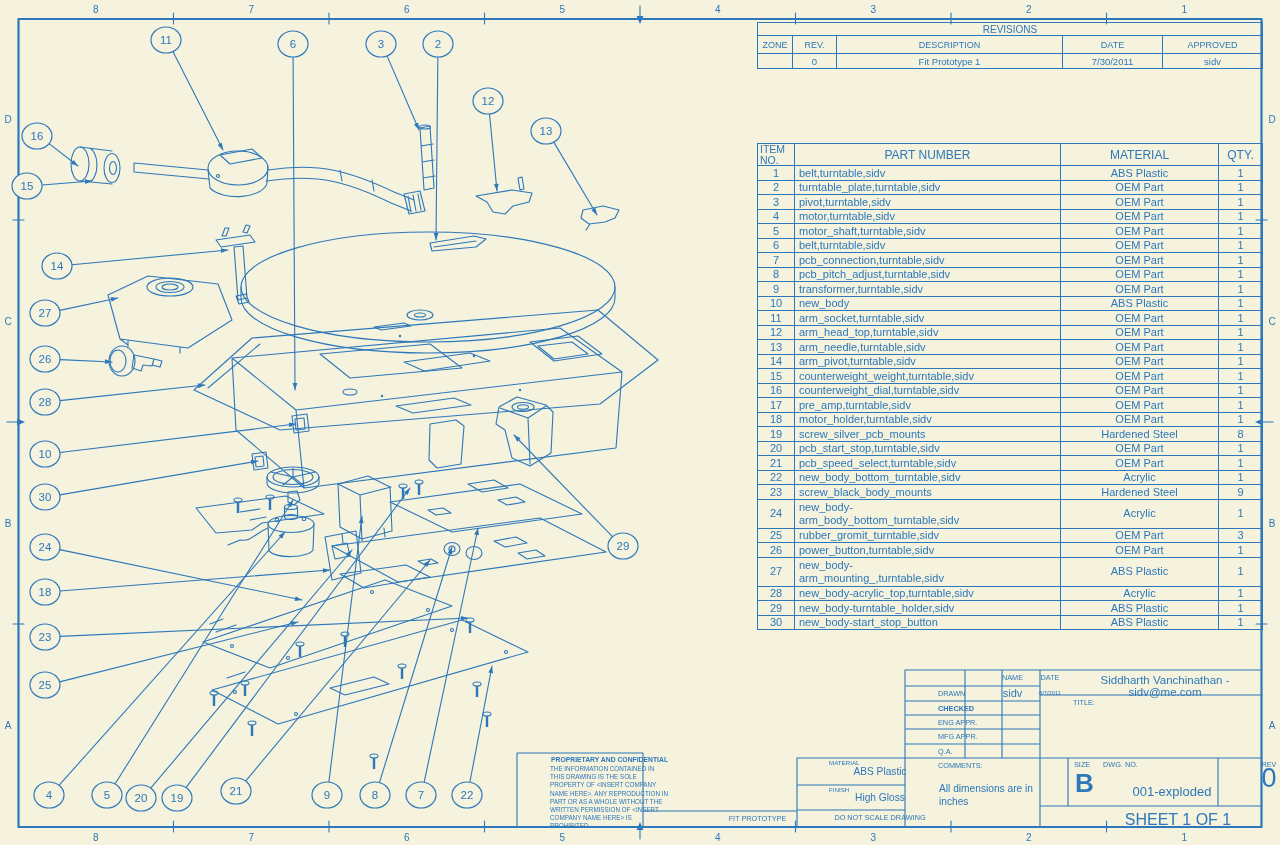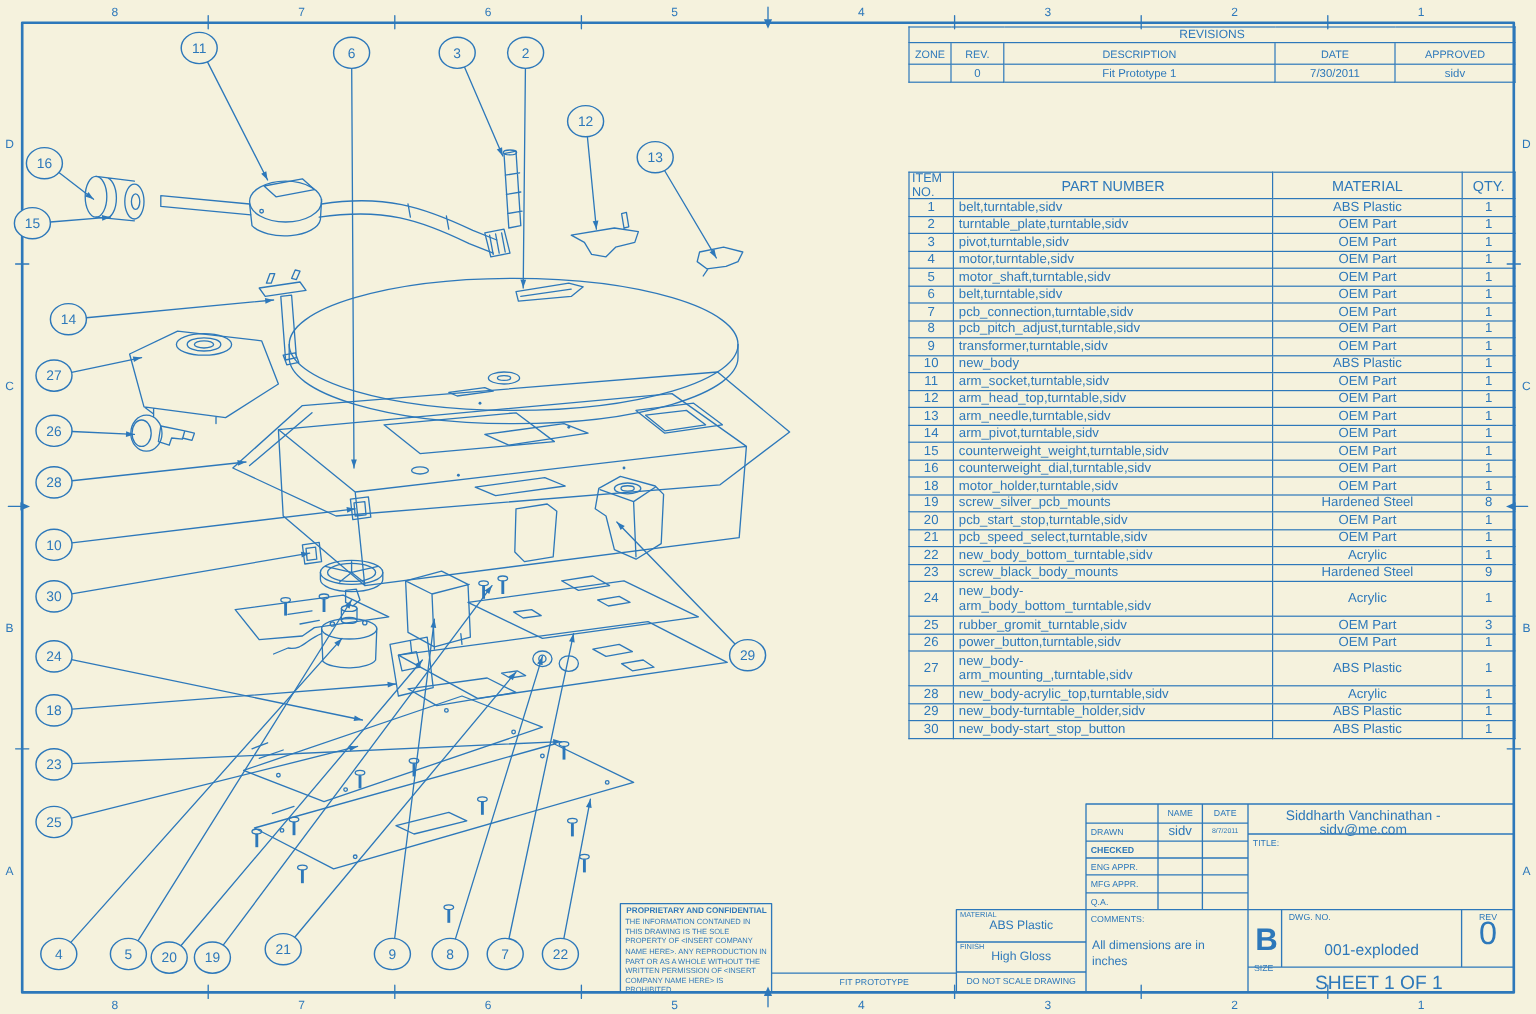--- a/index.html
+++ b/index.html
@@ -19,21 +19,21 @@
   .rev .r{height:15px;text-align:center;}
   .bom{left:757px;top:143px;width:505px;}
   .bom tr.h{height:22px;}
   .bom tr.s{height:14.5px;}
   .bom tr.d{height:29px;}
   .bom td{font-size:11px;line-height:12.5px;}
   .bom .c{text-align:center;}
   .bom .p{text-align:left;padding-left:4px;white-space:pre-line;}
   .bom th{font-size:12px;}
   .bom th.itm{font-size:10.5px;line-height:10.5px;text-align:left;padding-left:2px;white-space:pre-line;}
-  .txt{position:absolute;white-space:nowrap;}
+  .txt{position:absolute;white-space:nowrap;padding-left:29px;}
   .ctr{text-align:center;white-space:normal;}
   .small{font-size:7.3px;}
   .tiny{font-size:6.2px;}
   .prop-box{left:521px;top:756px;width:119px;white-space:normal;}
   .prop-box h4{margin:0 0 2px 0;font-size:6.8px;text-align:center;}
   .prop-box p{margin:0;font-size:6.3px;line-height:8.2px;}
 </style>
 </head>
 <body>
 
@@ -585,20 +585,26 @@
           <td class="c">OEM Part</td>
           <td class="c">1</td>
         </tr>
         <tr class="s">
           <td class="c">16</td>
           <td class="p">counterweight_dial,turntable,sidv</td>
           <td class="c">OEM Part</td>
           <td class="c">1</td>
         </tr>
         <tr class="s">
+          <td class="c">17</td>
+          <td class="p">pre_amp,turntable,sidv</td>
+          <td class="c">OEM Part</td>
+          <td class="c">1</td>
+        </tr>
+        <tr class="s">
           <td class="c">18</td>
           <td class="p">motor_holder,turntable,sidv</td>
           <td class="c">OEM Part</td>
           <td class="c">1</td>
         </tr>
         <tr class="s">
           <td class="c">19</td>
           <td class="p">screw_silver_pcb_mounts</td>
           <td class="c">Hardened Steel</td>
           <td class="c">8</td>
@@ -689,21 +695,21 @@
 <div class="txt small" style="left:909px;top:761px;">COMMENTS:</div>
 <div class="txt" style="left:910px;top:783px;width:115px;font-size:10.2px;line-height:12.5px;white-space:normal;">All dimensions are in inches</div>
 
 <div class="txt tiny" style="left:800px;top:759px;">MATERIAL</div>
 <div class="txt ctr" style="left:797px;top:766px;width:108px;font-size:10.2px;">ABS Plastic</div>
 <div class="txt tiny" style="left:800px;top:786px;">FINISH</div>
 <div class="txt ctr" style="left:797px;top:792px;width:108px;font-size:10.2px;">High Gloss</div>
 <div class="txt ctr small" style="left:797px;top:813px;width:108px;">DO NOT SCALE DRAWING</div>
 <div class="txt ctr small" style="left:643px;top:814px;width:171px;">FIT PROTOTYPE</div>
 
-<div class="txt small" style="left:1045px;top:760px;margin-top:42px;">SIZE</div>
+<div class="txt small" style="left:1045px;top:760px;">SIZE</div>
 <div class="txt" style="left:1046px;top:768px;font-size:26px;font-weight:bold;">B</div>
 <div class="txt small" style="left:1074px;top:760px;">DWG.  NO.</div>
 <div class="txt ctr" style="left:1068px;top:784px;width:150px;font-size:13px;">001-exploded</div>
 <div class="txt ctr small" style="left:1218px;top:760px;width:44px;">REV</div>
 <div class="txt ctr" style="left:1218px;top:763px;width:44px;font-size:27px;">0</div>
 <div class="txt" style="left:1040px;top:811px;width:218px;text-align:center;font-size:16px;">SHEET 1 OF 1</div>
 
 <div class="txt prop-box">
   <h4>PROPRIETARY AND CONFIDENTIAL</h4>
   <p>THE INFORMATION CONTAINED IN THIS DRAWING IS THE SOLE PROPERTY OF &lt;INSERT COMPANY NAME HERE&gt;.  ANY REPRODUCTION IN PART OR AS A WHOLE WITHOUT THE WRITTEN PERMISSION OF &lt;INSERT COMPANY NAME HERE&gt; IS PROHIBITED.</p>

